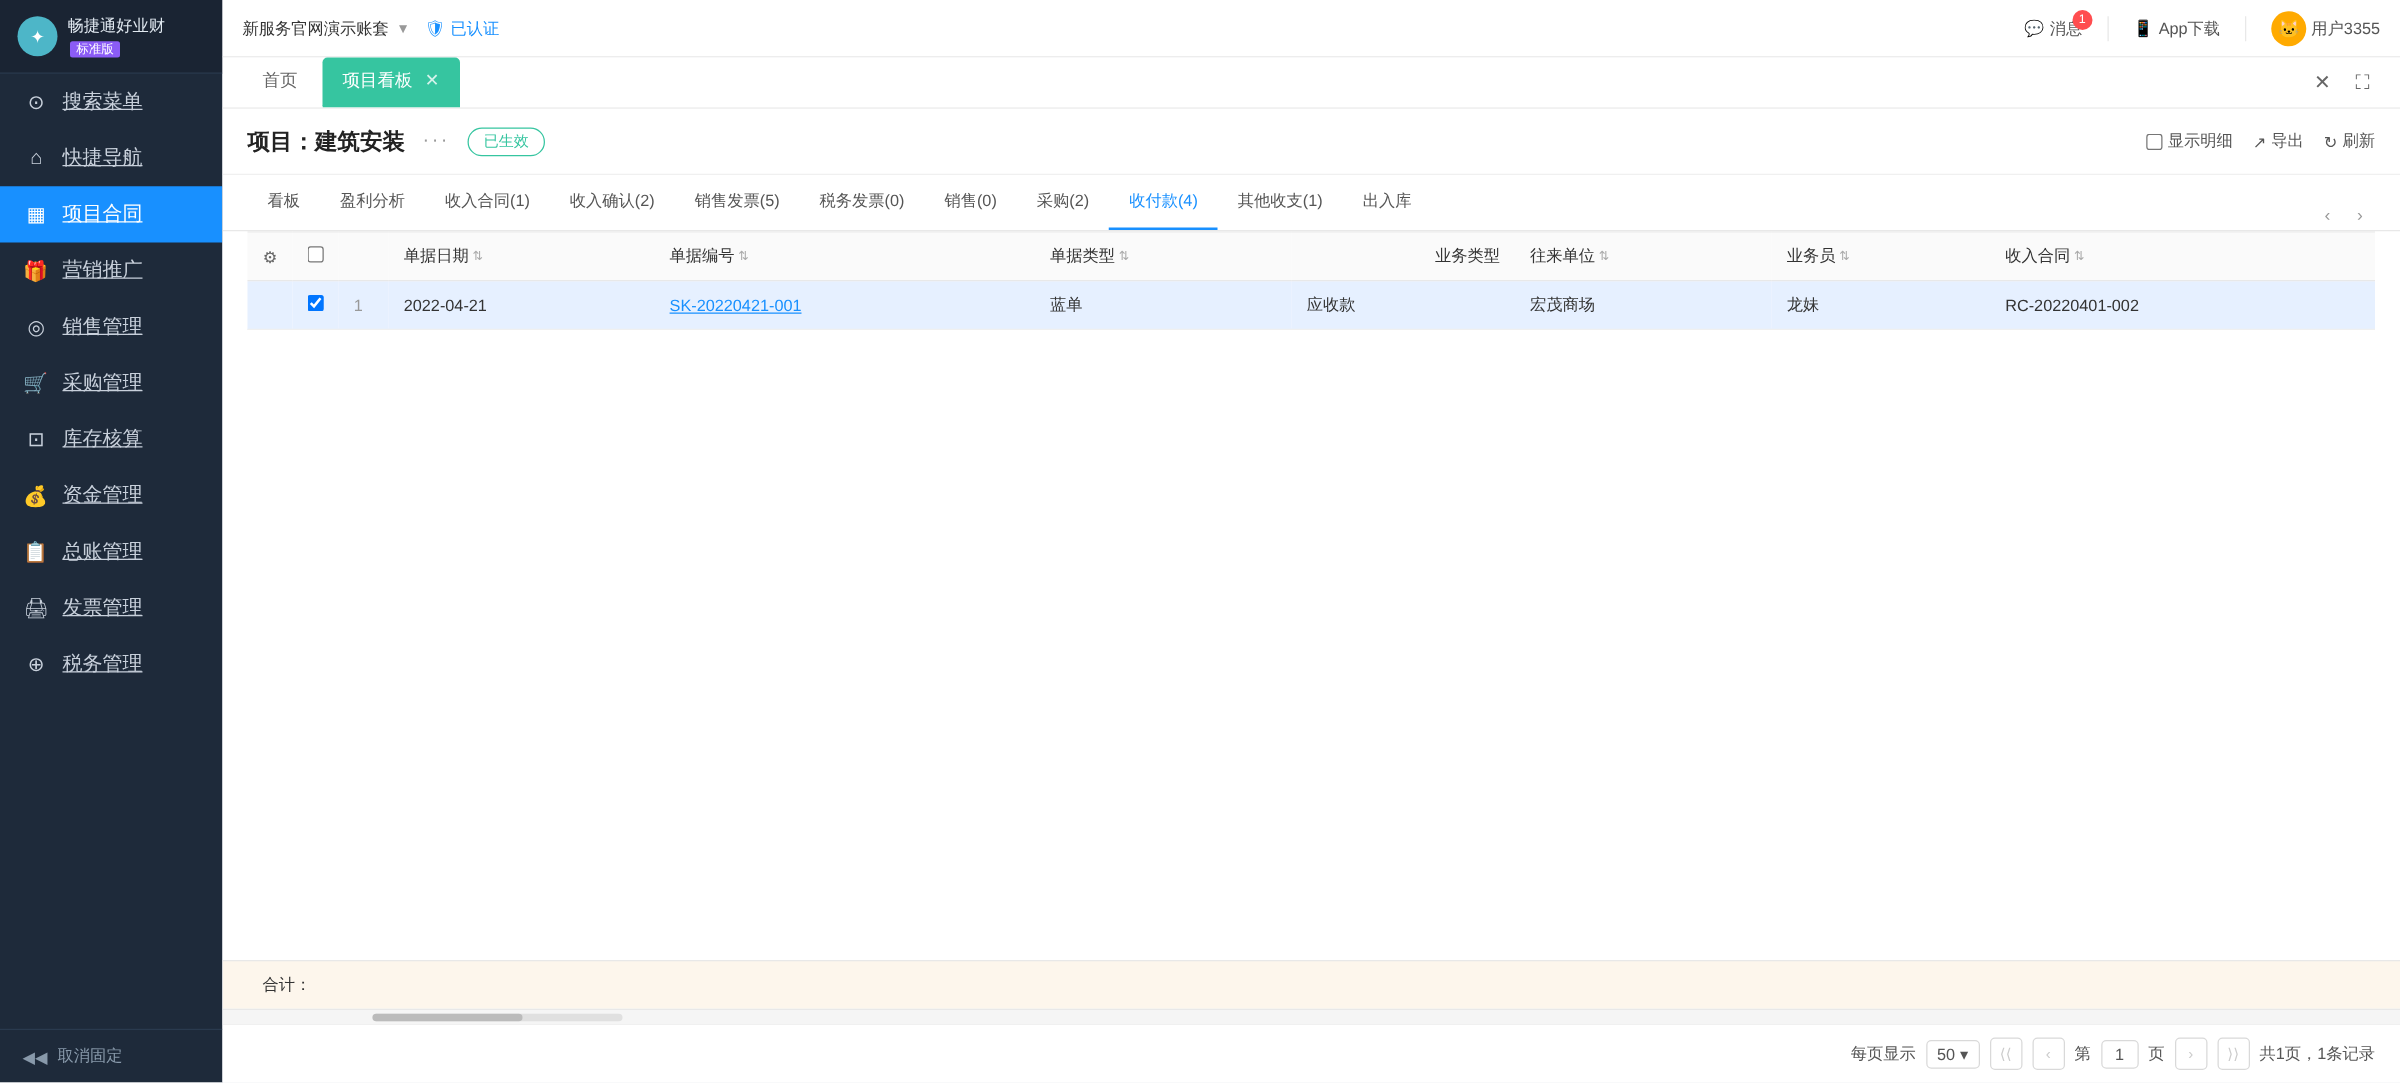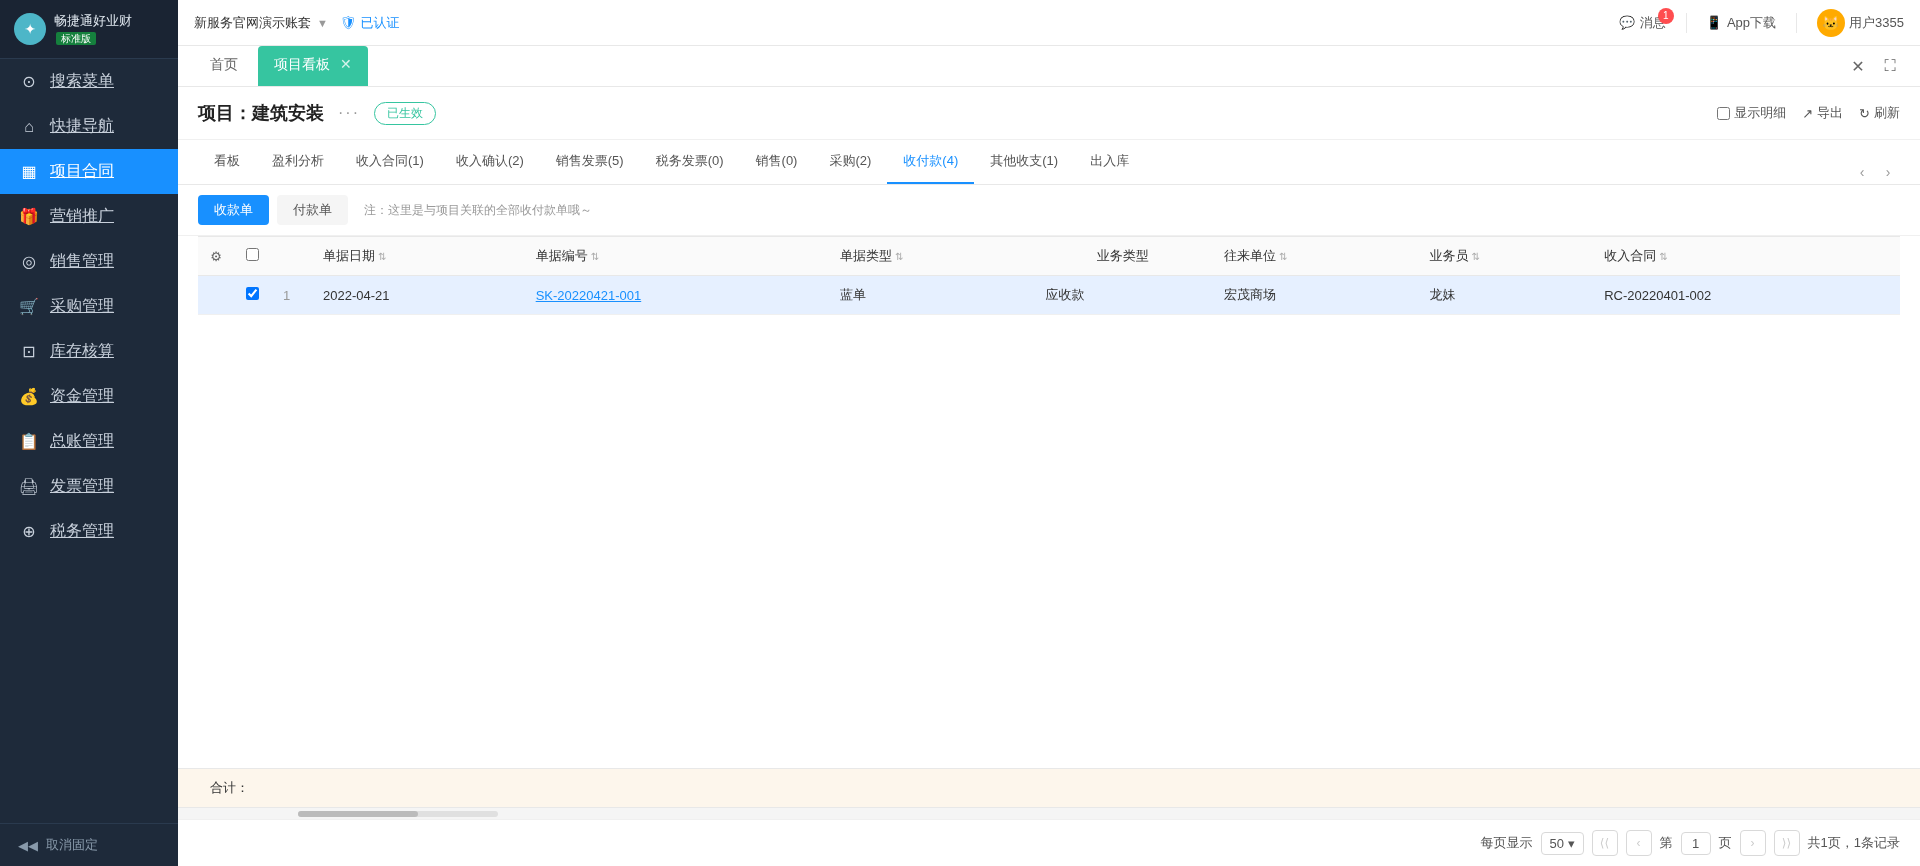--- a/index.html
+++ b/index.html
@@ -300,21 +300,21 @@
     table {
       width: 100%;
       border-collapse: collapse;
       font-size: 13px;
     }
     thead tr {
       background: #fafafa;
     }
     th {
       padding: 10px 12px;
-      text-align: center;
+      text-align: right;
       color: #333;
       font-weight: normal;
       border-bottom: 1px solid #e8e8e8;
       border-top: 1px solid #e8e8e8;
       white-space: nowrap;
     }
     td {
       padding: 10px 12px;
       color: #333;
       border-bottom: 1px solid #f0f0f0;
@@ -399,21 +399,21 @@
       border: 1px solid #d9d9d9;
       border-radius: 4px;
       padding: 3px 8px;
       background: white;
       min-width: 30px;
       text-align: center;
     }
 
     
     .std-badge {
-      background: #15803d;
+      background: #8b5cf6;
       color: white;
       font-size: 10px;
       padding: 1px 5px;
       border-radius: 2px;
       margin-left: 2px;
       font-family: Liberation Serif, serif;
     }
   </style>
 </head>
 <body>
@@ -580,29 +580,20 @@
       </div>
       <div class="sub-tab">
         <span>出入库</span>
       </div>
       <div class="sub-tabs-arrow">
         <div class="arrow-btn">‹</div>
         <div class="arrow-btn">›</div>
       </div>
     </div>
 
-    <div class="inner-tabs">
-      <div class="inner-tab active">
-        <span>收款单</span>
-      </div>
-      <div class="inner-tab">
-        <span>付款单</span>
-      </div>
-      <span class="inner-tab-note">注：这里是与项目关联的全部收付款单哦～</span>
-    </div>
 
     <div class="table-wrapper">
       <table>
         <thead>
           <tr>
             <th class="th-checkbox">
               <span class="settings-icon">⚙</span>
             </th>
             <th class="th-checkbox">
               <input type="checkbox" style="">

